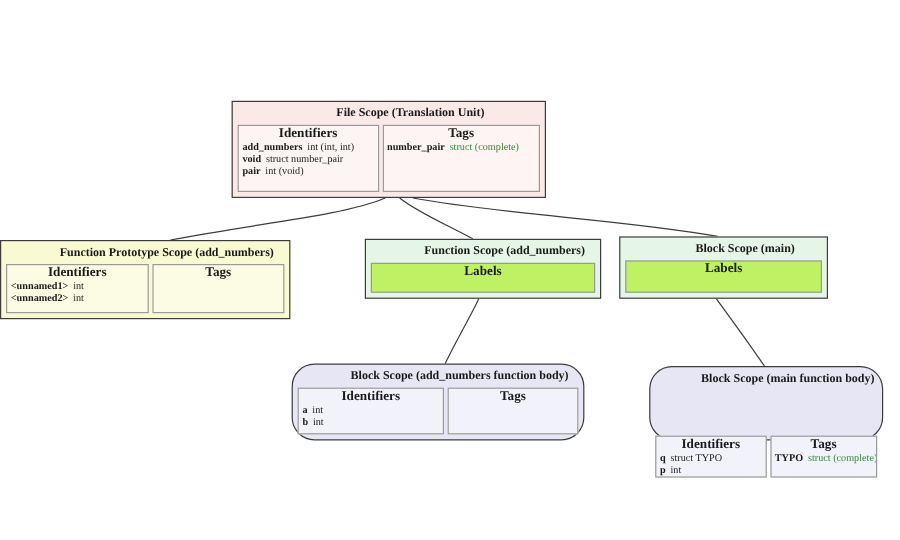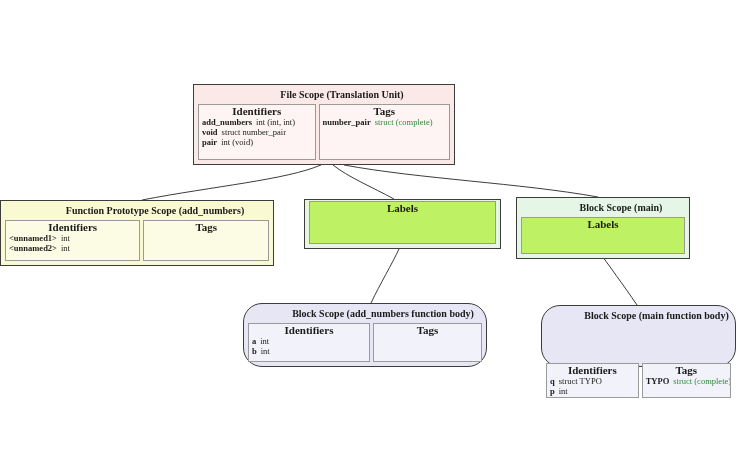--- a/index.html
+++ b/index.html
@@ -31,25 +31,25 @@
   .cell-lavender{background:#f2f2fb;}
   .cell-header{text-align:center;font-weight:bold;font-size:11px;line-height:11px;white-space:nowrap;}
   .row{display:flex;justify-content:flex-start;font-size:8.5px;line-height:10px;white-space:nowrap;}
   .row .nm{font-weight:bold;margin-right:4px;}
   .row .ty{text-align:right;}
   .ty-green{color:#2e8b3a;}
   
   #n-file{left:193px;top:84px;width:262px;height:81px;}
   #n-file .cell-identifiers{flex:47;}
   #n-file .cell-tags{flex:53;}
-  #n-proto{left:0px;top:200px;width:274px;height:66px;}
+  #n-proto{left:0px;top:200px;width:242px;height:66px;}
   #n-proto .cell-identifiers{flex:52;}
   #n-proto .cell-tags{flex:48;}
   #n-func-add{left:304px;top:199px;width:197px;height:50px;}
-  #n-block-main{left:516px;top:197px;width:174px;height:62px;}
+  #n-block-main{left:516px;top:197px;width:174px;height:52px;}
   #n-add-body{left:243px;top:303px;width:244px;height:64px;}
   #n-add-body .cell-identifiers{flex:53;}
   #n-add-body .cell-tags{flex:47;}
   #n-main-body{left:541px;top:305px;width:195px;height:62px;gap:38px;}
   #n-main-body .cell-identifiers{flex:51;}
   #n-main-body .cell-tags{flex:49;}
 </style>
 </head>
 <body>
 
@@ -105,20 +105,21 @@
           <span class="ty">int</span>
         </div>
       </div>
       <div class="cell cell-yellow cell-tags">
         <div class="cell-header">Tags</div>
       </div>
     </div>
   </div>
 
   <div class="node node-green" id="n-func-add">
+    <div class="node-title">Function Scope (add_numbers)</div>
     <div class="cells">
       <div class="cell cell-green" style="flex:1;">
         <div class="cell-header">Labels</div>
       </div>
     </div>
   </div>
 
   <div class="node node-green" id="n-block-main">
     <div class="node-title">Block Scope (main)</div>
     <div class="cells">

